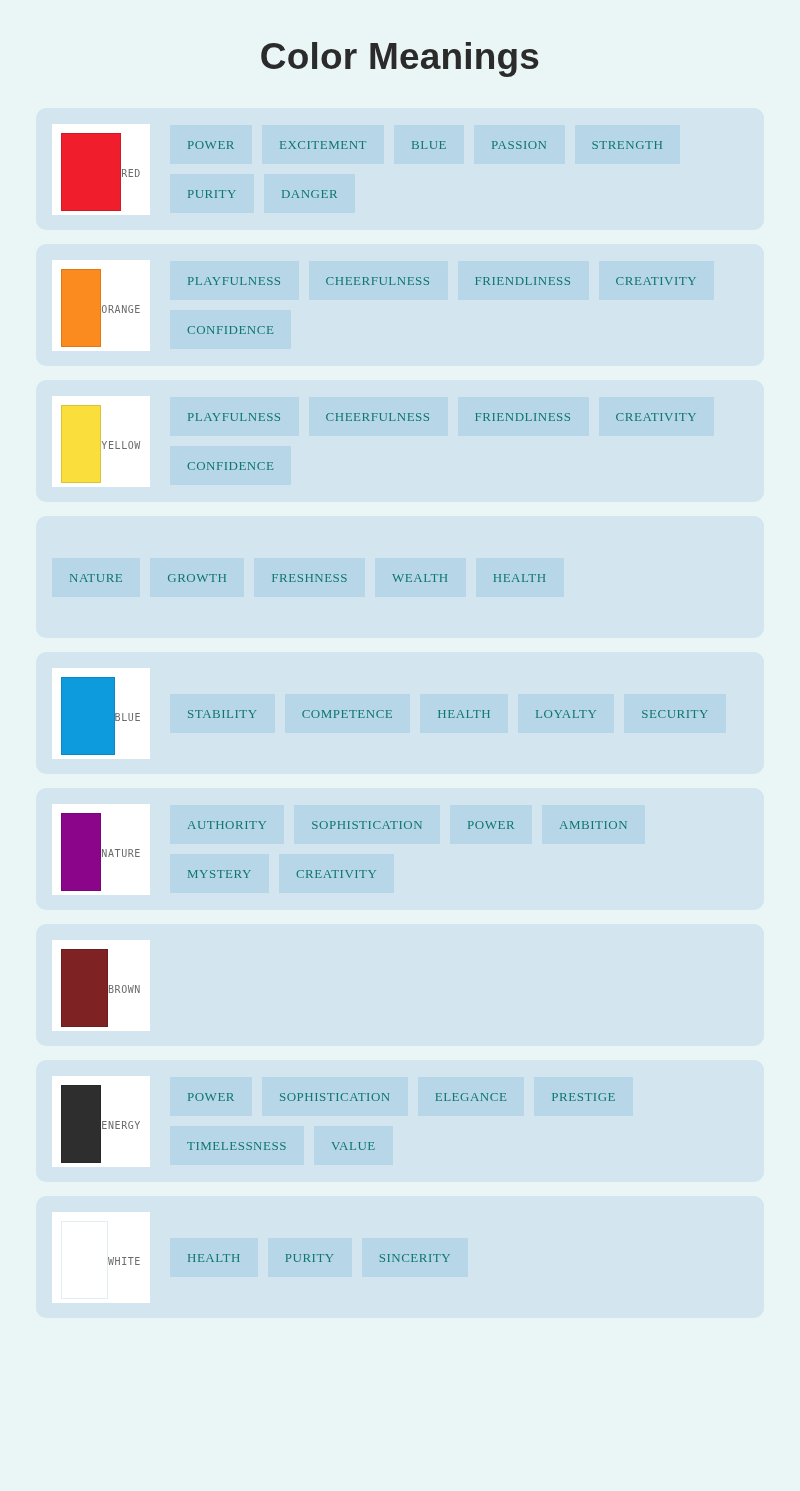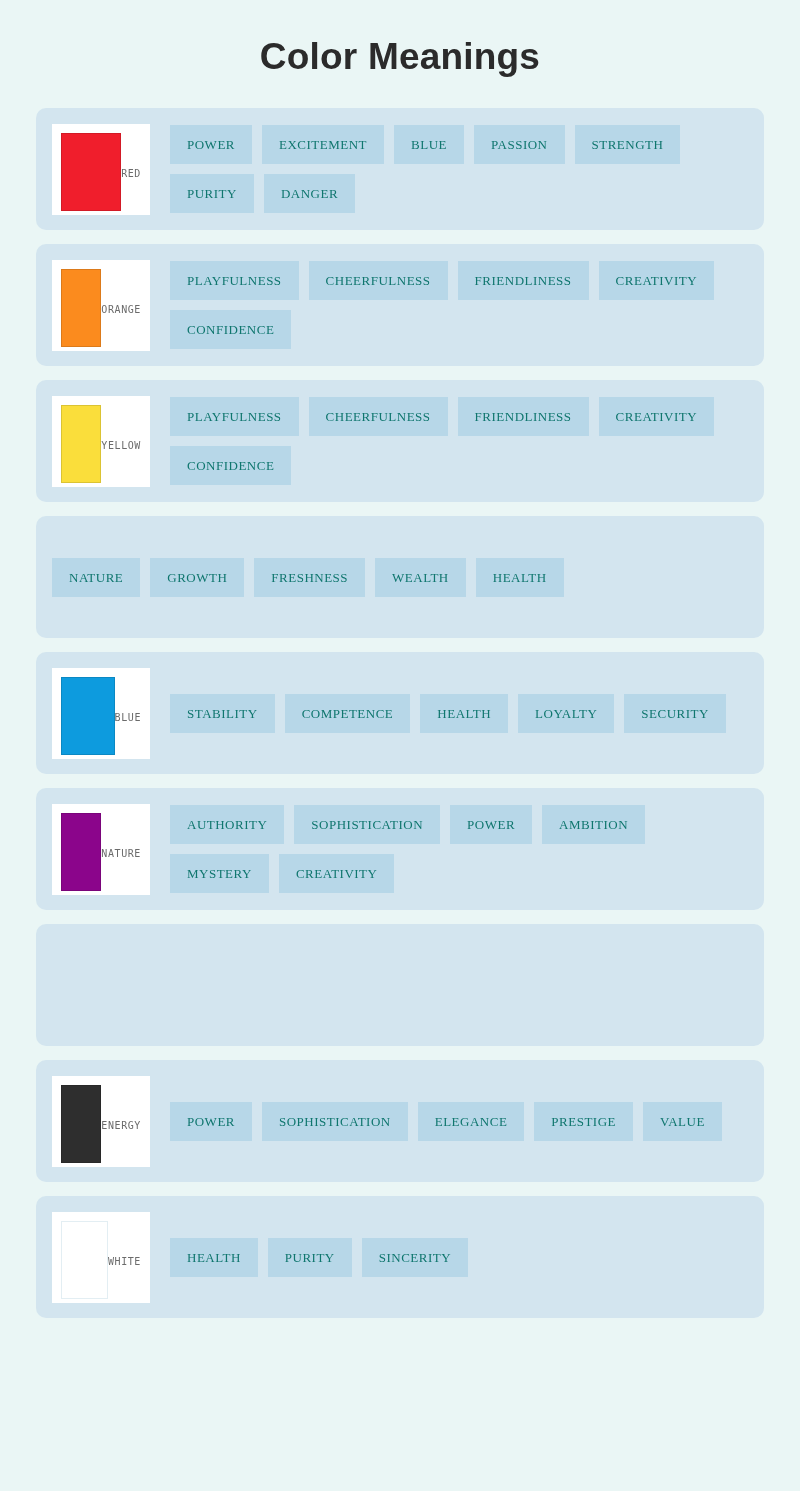--- a/index.html
+++ b/index.html
@@ -167,31 +167,36 @@
         <div class="tags">
           <span class="tag">AUTHORITY</span>
           <span class="tag">SOPHISTICATION</span>
           <span class="tag">POWER</span>
           <span class="tag">AMBITION</span>
           <span class="tag">MYSTERY</span>
           <span class="tag">CREATIVITY</span>
         </div>
       </div>
       <div class="color-row">
+        <div class="swatch-card">
+          <div class="swatch-chip" style="background: rgb(126, 34, 36);"></div>
+          <div class="swatch-label">BROWN</div>
+        </div>
       </div>
       <div class="color-row">
         <div class="swatch-card">
           <div class="swatch-chip" style="background: rgb(46, 46, 46);"></div>
           <div class="swatch-label">ENERGY</div>
         </div>
         <div class="tags">
           <span class="tag">POWER</span>
           <span class="tag">SOPHISTICATION</span>
           <span class="tag">ELEGANCE</span>
           <span class="tag">PRESTIGE</span>
+          <span class="tag">TIMELESSNESS</span>
           <span class="tag">VALUE</span>
         </div>
       </div>
       <div class="color-row">
         <div class="swatch-card">
           <div class="swatch-chip is-white" style="background: rgb(255, 255, 255);"></div>
           <div class="swatch-label">WHITE</div>
         </div>
         <div class="tags">
           <span class="tag">HEALTH</span>

